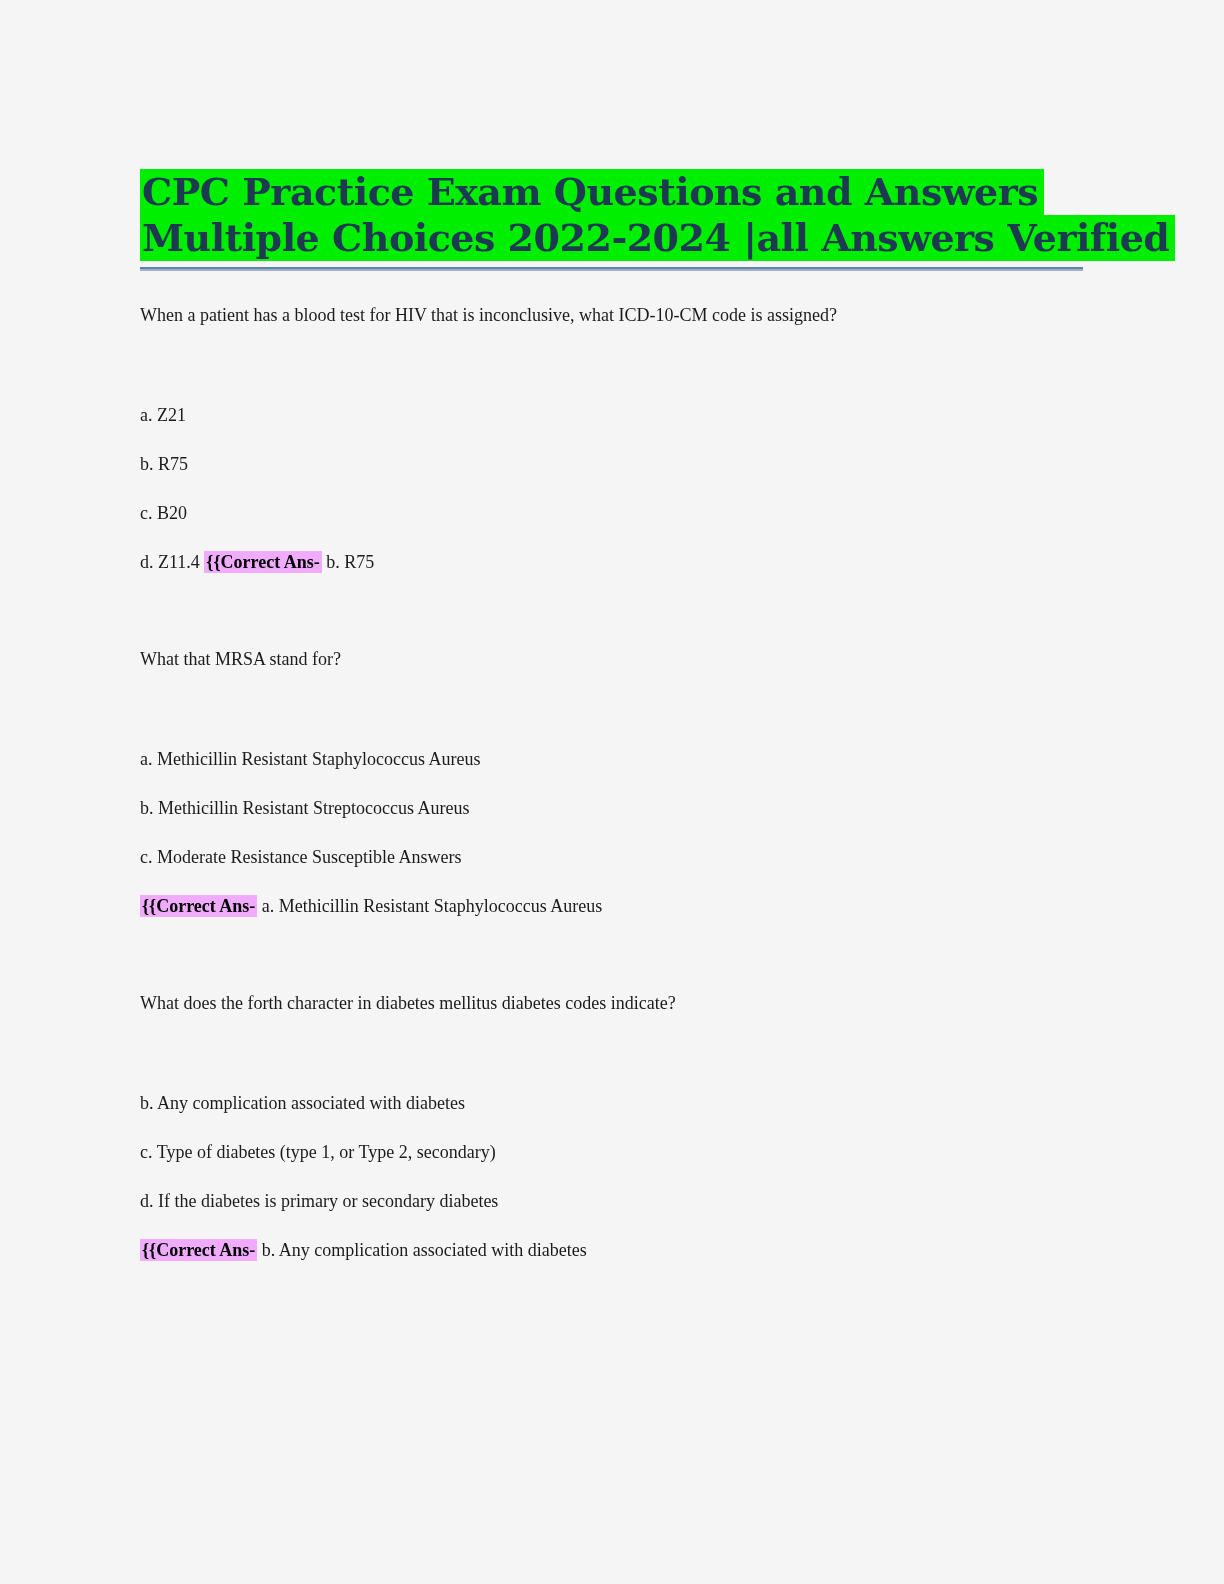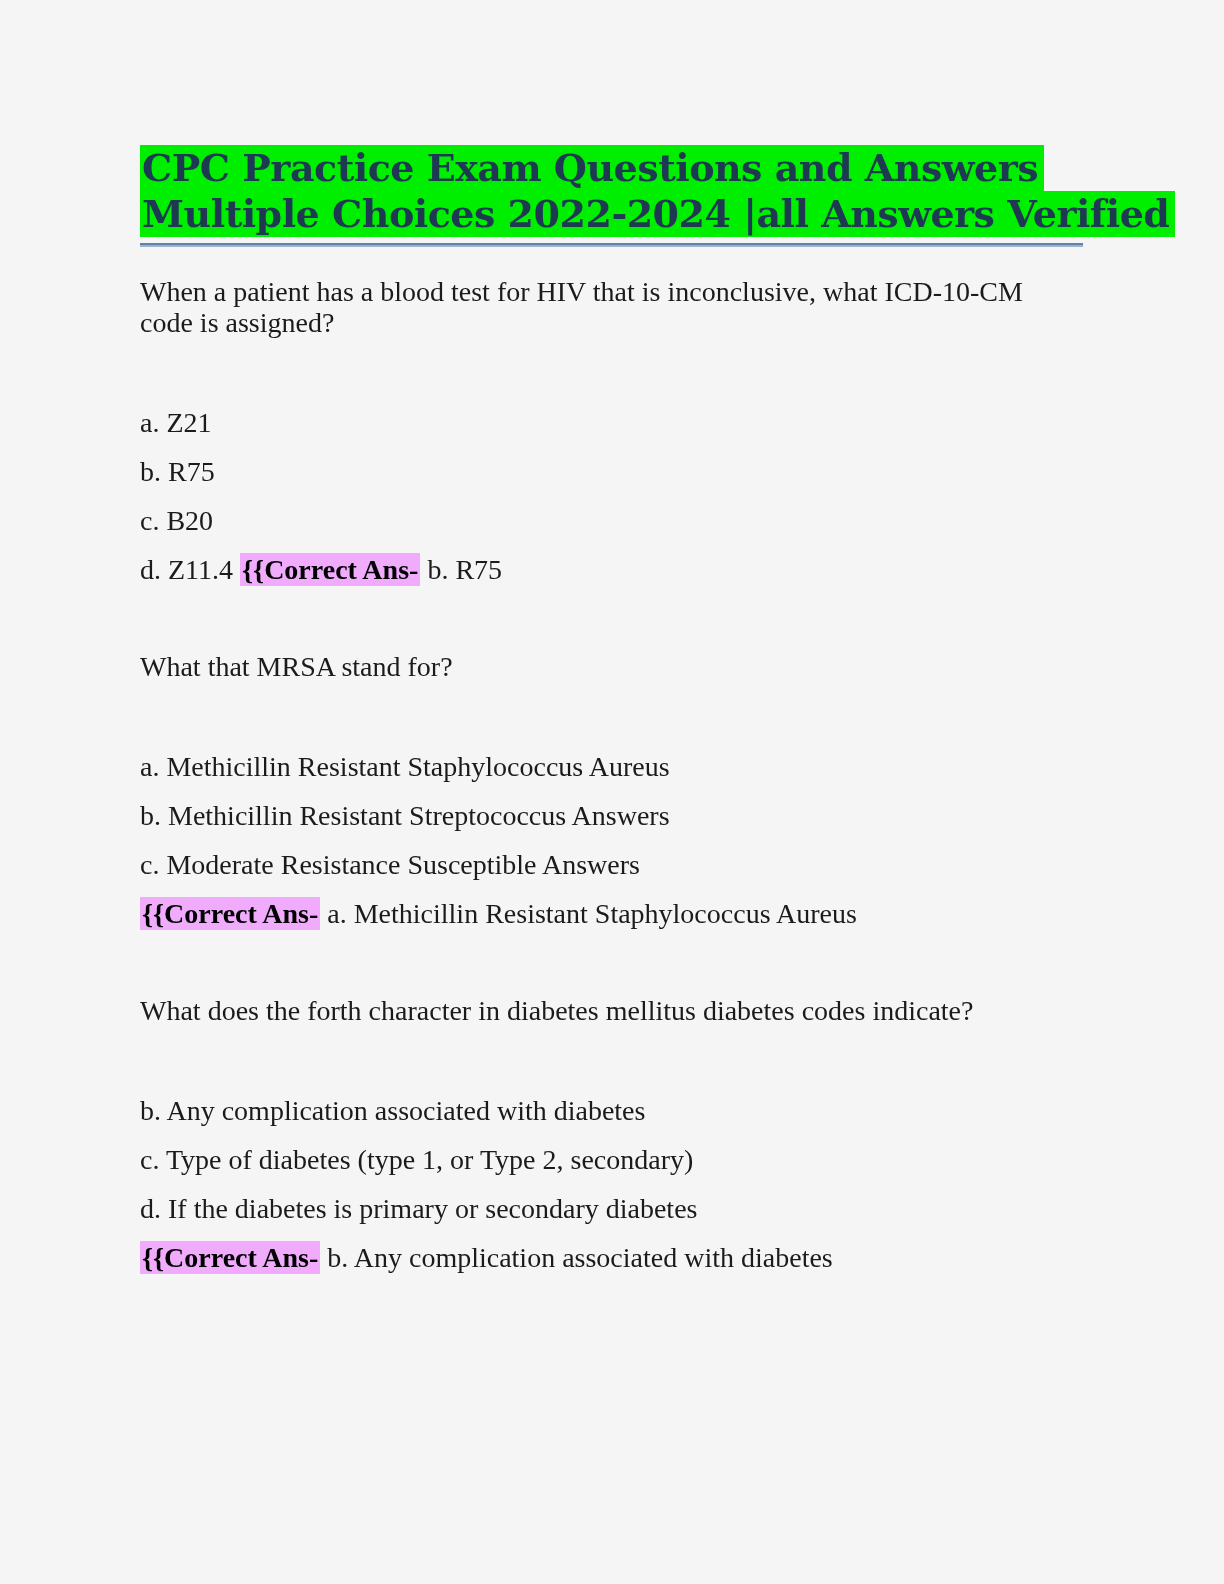--- a/index.html
+++ b/index.html
@@ -12,20 +12,21 @@
     width: 1224px;
     height: 1584px;
     background: #f5f5f5;
     font-family: "Liberation Serif", serif;
     color: #1b1b1b;
     overflow: hidden;
   }
   .content {
     padding-left: 140px;
     padding-right: 16px;
+    margin-top: 24px;
   }
   .title {
     margin: 0;
     padding-top: 145px;
     font-size: 38px;
     line-height: 46px;
     font-weight: bold;
     color: #1e3a52;
     letter-spacing: -0.5px;
     font-family: "DejaVu Serif", "Liberation Serif", serif;
@@ -37,28 +38,28 @@
   }
   .title-rule {
     border: none;
     border-top: 2px solid #5e82ab;
     border-bottom: 2px solid #9fb2c8;
     margin: 6px 0 29px 0;
     width: 943px;
     height: 0;
   }
   .question {
-    font-size: 28px;
+    font-size: 18px;
     line-height: 31px;
     margin: 0 0 69px 0;
     max-width: 915px;
     color: #1b1b1b;
   }
   .option {
-    font-size: 28px;
+    font-size: 18px;
     line-height: 31px;
     margin: 0 0 18px 0;
     color: #1b1b1b;
   }
   .option.answer-line {
     margin-bottom: 66px;
   }
   mark.marker {
     background: #f0abfc;
     color: #000000;
@@ -80,21 +81,21 @@
       <p class="question">When a patient has a blood test for HIV that is inconclusive, what ICD-10-CM code is assigned?</p>
       <p class="option">a. Z21</p>
       <p class="option">b. R75</p>
       <p class="option">c. B20</p>
       <p class="option answer-line"><span>d. Z11.4 </span><mark class="marker">{{Correct Ans-</mark><span> b. R75</span></p>
     </section>
 
     <section class="qblock">
       <p class="question">What that MRSA stand for?</p>
       <p class="option">a. Methicillin Resistant Staphylococcus Aureus</p>
-      <p class="option">b. Methicillin Resistant Streptococcus Answers</p>
+      <p class="option">b. Methicillin Resistant Streptococcus Aureus</p>
       <p class="option">c. Moderate Resistance Susceptible Answers</p>
       <p class="option answer-line"><mark class="marker">{{Correct Ans-</mark><span> a. Methicillin Resistant Staphylococcus Aureus</span></p>
     </section>
 
     <section class="qblock">
       <p class="question">What does the forth character in diabetes mellitus diabetes codes indicate?</p>
       <p class="option">b. Any complication associated with diabetes</p>
       <p class="option">c. Type of diabetes (type 1, or Type 2, secondary)</p>
       <p class="option">d. If the diabetes is primary or secondary diabetes</p>
       <p class="option answer-line"><mark class="marker">{{Correct Ans-</mark><span> b. Any complication associated with diabetes</span></p>

